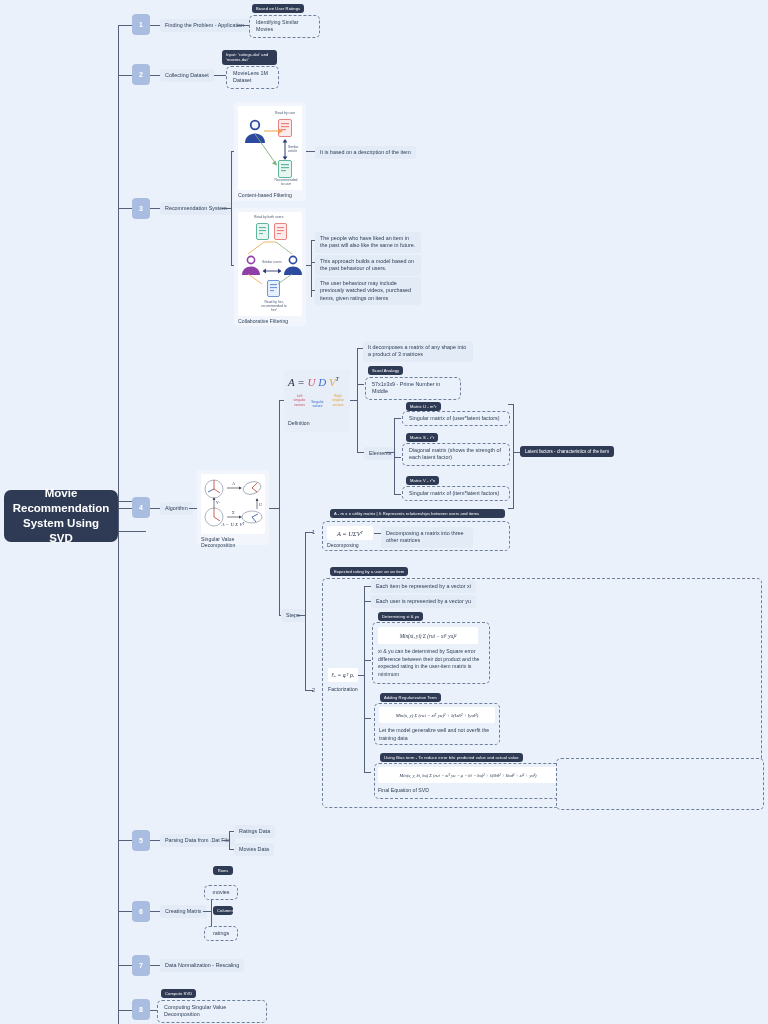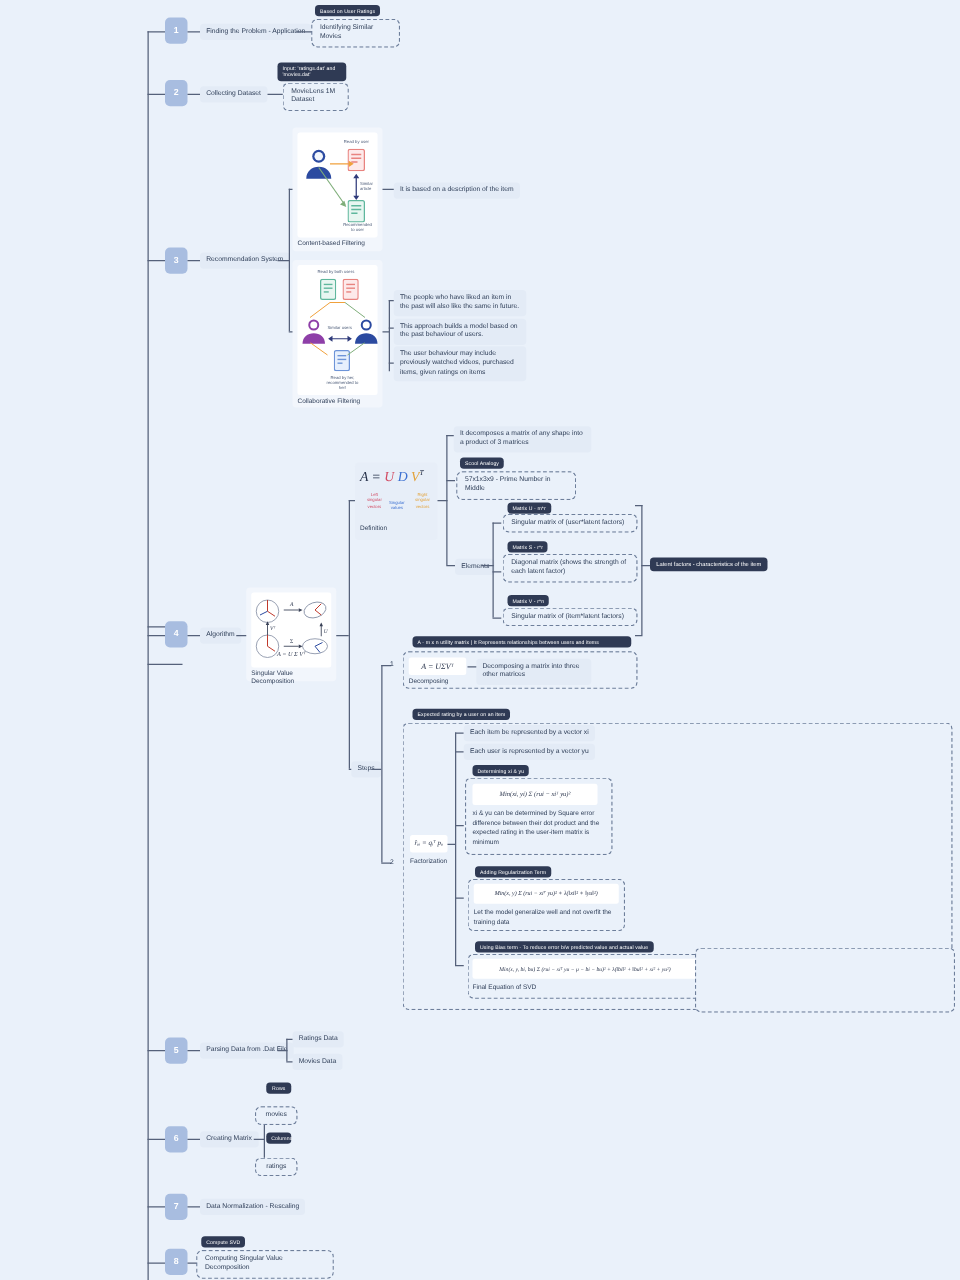--- a/index.html
+++ b/index.html
@@ -83,20 +83,23 @@
   .eq{font-family:"Liberation Serif", serif;font-style:italic;color:#27324a;white-space:nowrap;}
 
   .defbox{background:#e7eef8;border-radius:3px;box-sizing:border-box;position:relative;}
   .tiny{font-size:3.4px;}
 </style>
 </head>
 <body>
 
 <div class="canvas">
 
+  <div class="root abs" style="left:4px;top:490px;">
+    <span>Movie Recommendation System Using SVD</span>
+  </div>
 
   <div class="ln lnh abs" style="left:118px;top:501px;width:28px;"></div>
   <div class="ln lnh abs" style="left:118px;top:531px;width:28px;"></div>
 
   <div class="ln lnv abs" style="left:118px;top:25px;height:1000px;"></div>
 
   <div class="ln lnh abs" style="left:118px;top:25px;width:16px;"></div>
   <div class="badge abs" style="left:132px;top:14px;">
     <span>1</span>
   </div>

